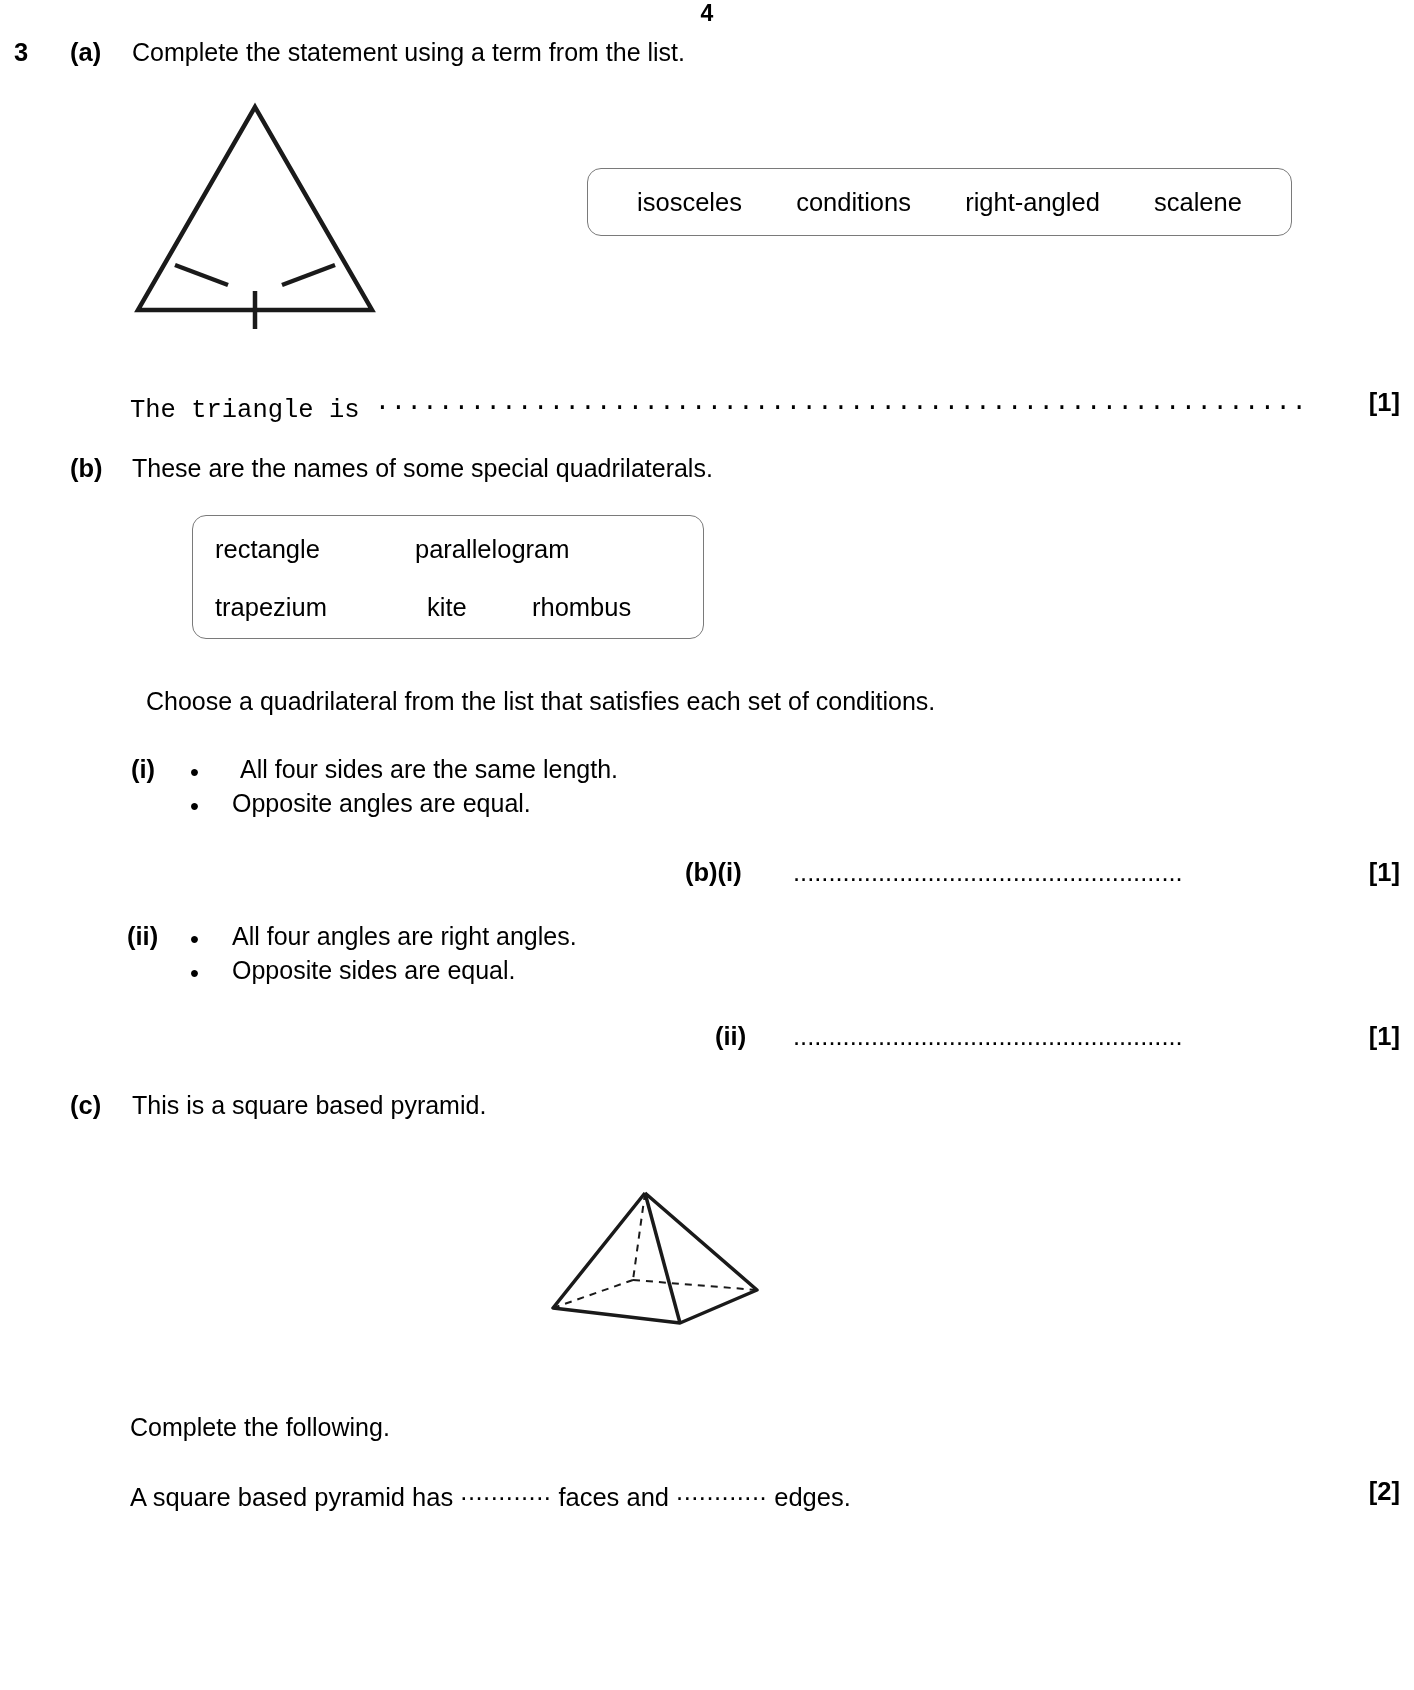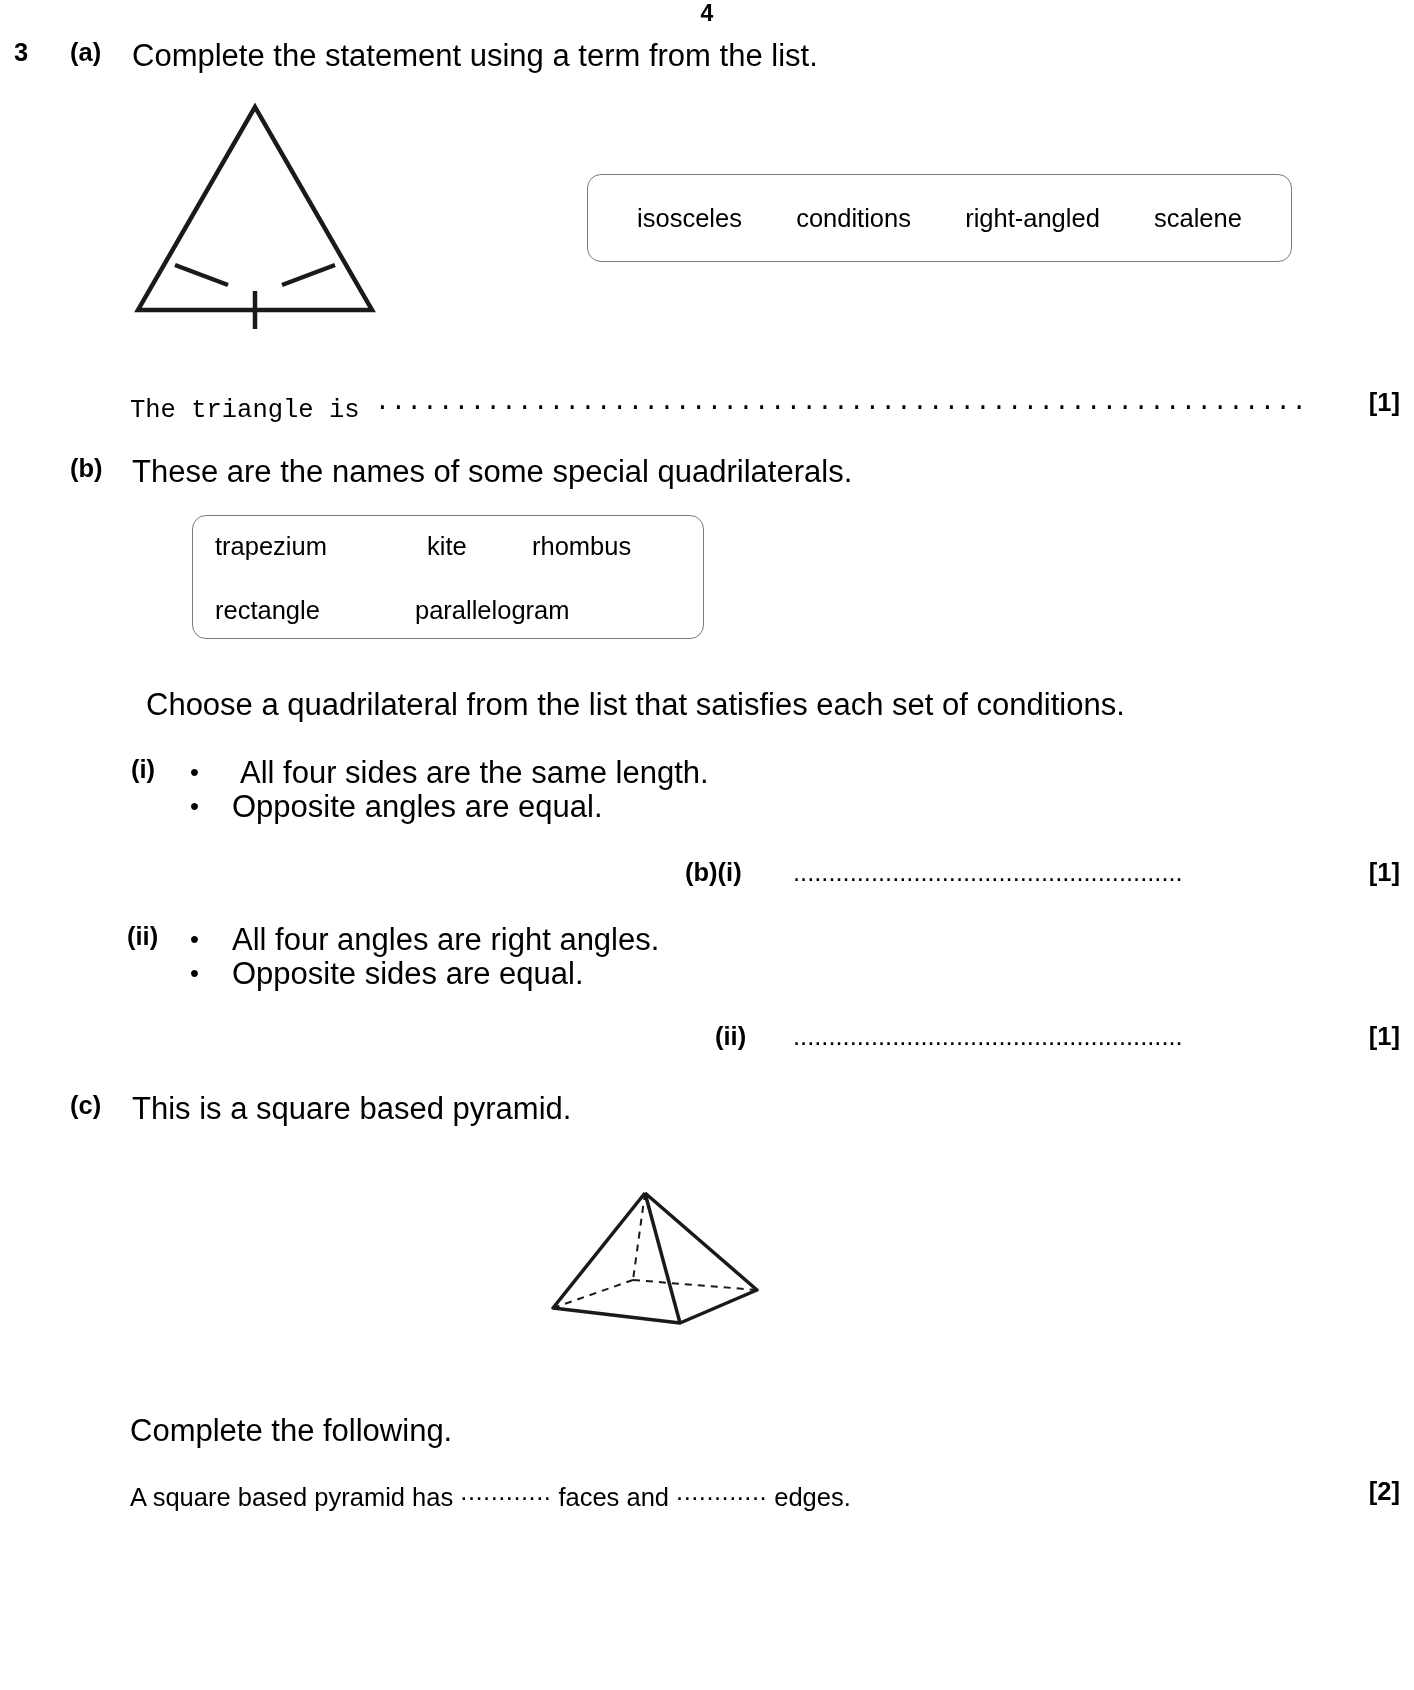--- a/index.html
+++ b/index.html
@@ -23,21 +23,21 @@
     font-size: 23px;
     font-weight: bold;
     line-height: 26px;
   }
 
   
   .abs { position: absolute; }
 
   .qnum { position: absolute; left: 14px; font-size: 25.5px; font-weight: bold; }
   .plabel { position: absolute; font-size: 25.5px; font-weight: bold; }
-  .ptext { position: absolute; font-size: 31px; }
+  .ptext { position: absolute; font-size: 25px; }
 
   .marks {
     position: absolute;
     right: 14px;
     font-size: 25.5px;
     font-weight: bold;
     text-align: right;
   }
 
   
@@ -89,46 +89,46 @@
     <polygon points="125,12 242,215 8,215" fill="none" stroke="#1a1a1a" stroke-width="4.5"></polygon>
 
     <line x1="45" y1="170" x2="98" y2="190" stroke="#1a1a1a" stroke-width="4.5"></line>
 
     <line x1="152" y1="190" x2="205" y2="170" stroke="#1a1a1a" stroke-width="4.5"></line>
 
     <line x1="125" y1="196" x2="125" y2="234" stroke="#1a1a1a" stroke-width="4.5"></line>
   </svg>
 </div>
 
-<div class="wordbox" style="top:174px; left:587px; width:705px; height:88px;">
+<div class="wordbox" style="top:168px; left:587px; width:705px; height:68px;">
   <div class="row" style="height:100%; justify-content:space-around; padding:0 22px;">
     <span>isosceles</span>
     <span>conditions</span>
     <span>right-angled</span>
     <span>scalene</span>
   </div>
 </div>
 
 <div class="abs" style="top:388px; left:130px; font-size:25.5px; white-space:nowrap;font-family:Liberation Mono, monospace;">
   <span>The triangle is</span><span>&nbsp;</span><span class="dots">...........................................................</span>
 </div>
 <div class="marks" style="top:388px;">[1]</div>
 
 <div class="plabel" style="top:454px; left:70px;">(b)</div>
 <div class="ptext" style="top:454px; left:132px;">These are the names of some special quadrilaterals.</div>
 
 <div class="wordbox" style="top:515px; left:192px; width:512px; height:124px;">
+  <div class="row" style="height:50%; padding-left:22px; padding-top:6px;">
+    <span style="width:200px;">rectangle</span>
+    <span>parallelogram</span>
+  </div>
   <div class="row" style="height:50%; padding-left:22px;">
     <span style="width:212px;">trapezium</span>
     <span style="width:105px;">kite</span>
     <span>rhombus</span>
-  </div>
-  <div class="row" style="height:50%; padding-left:22px; padding-top:6px;">
-    <span style="width:200px;">rectangle</span>
-    <span>parallelogram</span>
   </div>
 </div>
 
 <div class="ptext" style="top:687px; left:146px;">Choose a quadrilateral from the list that satisfies each set of conditions.</div>
 
 <div class="plabel" style="top:755px; left:131px;">(i)</div>
 <div class="bullet-dot" style="top:755px; left:190px;">•</div>
 <div class="ptext" style="top:755px; left:232px;margin-left:8px;">All four sides are the same length.</div>
 <div class="bullet-dot" style="top:789px; left:190px;">•</div>
 <div class="ptext" style="top:789px; left:232px;">Opposite angles are equal.</div>

